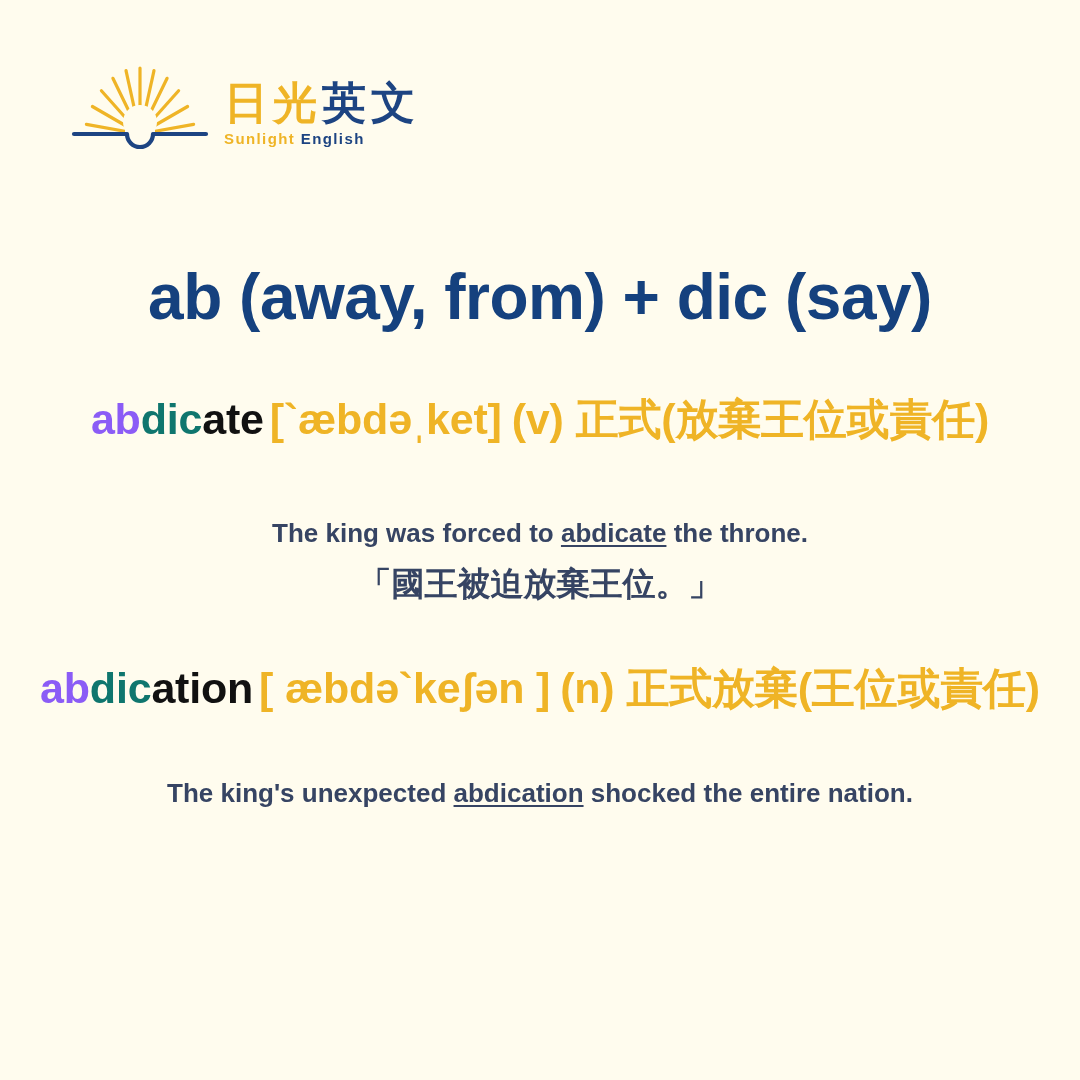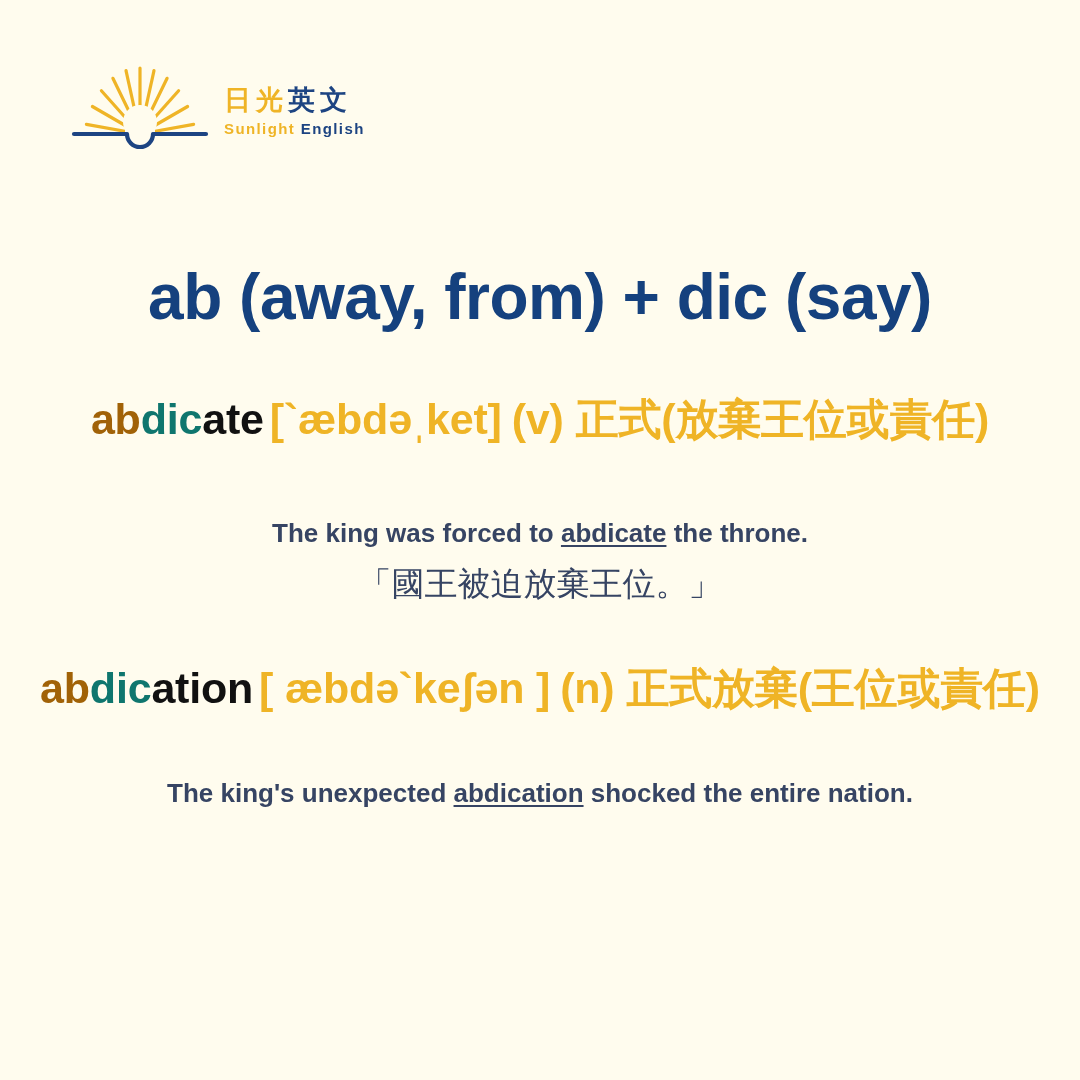--- a/index.html
+++ b/index.html
@@ -32,26 +32,25 @@
     display: block;
     flex: none;
   }
   .logo-wordmark {
     display: flex;
     flex-direction: column;
     justify-content: center;
     padding-top: 4px;
   }
   .logo-cjk {
-    font-size: 27px;
+    font-size: 44px;
     font-weight: 700;
     letter-spacing: 5px;
     line-height: 1.08;
     white-space: nowrap;
-    font-family: Liberation Mono, monospace;
   }
   .logo-cjk .sun { color: #efb426; }
   .logo-cjk .eng { color: #1d4482; }
   .logo-latin {
     font-size: 15px;
     font-weight: 700;
     letter-spacing: 1.4px;
     line-height: 1.15;
     margin-top: 3px;
     white-space: nowrap;
@@ -78,42 +77,42 @@
   .entry-1 { top: 394px; }
   .entry-2 { top: 663px; }
 
   .headline {
     font-size: 43px;
     font-weight: 700;
     line-height: 1.2;
     white-space: nowrap;
     letter-spacing: -0.2px;
   }
-  .hw-pre   { color: #a16207; }
+  .hw-pre   { color: #8b5cf6; }
   .hw-root  { color: #0f766e; }
   .hw-post  { color: #111111; }
   .phon     { color: #efb426; margin-left: 6px; }
   .pos      { color: #efb426; margin-left: 10px; }
   .gloss    { color: #efb426; margin-left: 12px; }
 
   
   .example { position: absolute; left: 0; right: 0; text-align: center; color: #364463; }
   .example-1 { top: 512px; }
   .example-2 { top: 772px; }
 
   .ex-en {
     font-size: 26px;
     font-weight: 700;
     line-height: 1.68;
     padding: 0 110px;
   }
   .ex-en u { text-decoration: underline; text-underline-offset: 3px; }
   .ex-zh {
     font-size: 33px;
-    font-weight: 400;
+    font-weight: 700;
     line-height: 1.6;
     margin-top: 2px;
   }
 </style>
 </head>
 <body>
 
 <div class="logo-block">
   <span class="logo-mark-wrap">
     <svg class="logo-mark" viewBox="0 0 140 98" aria-hidden="true">

